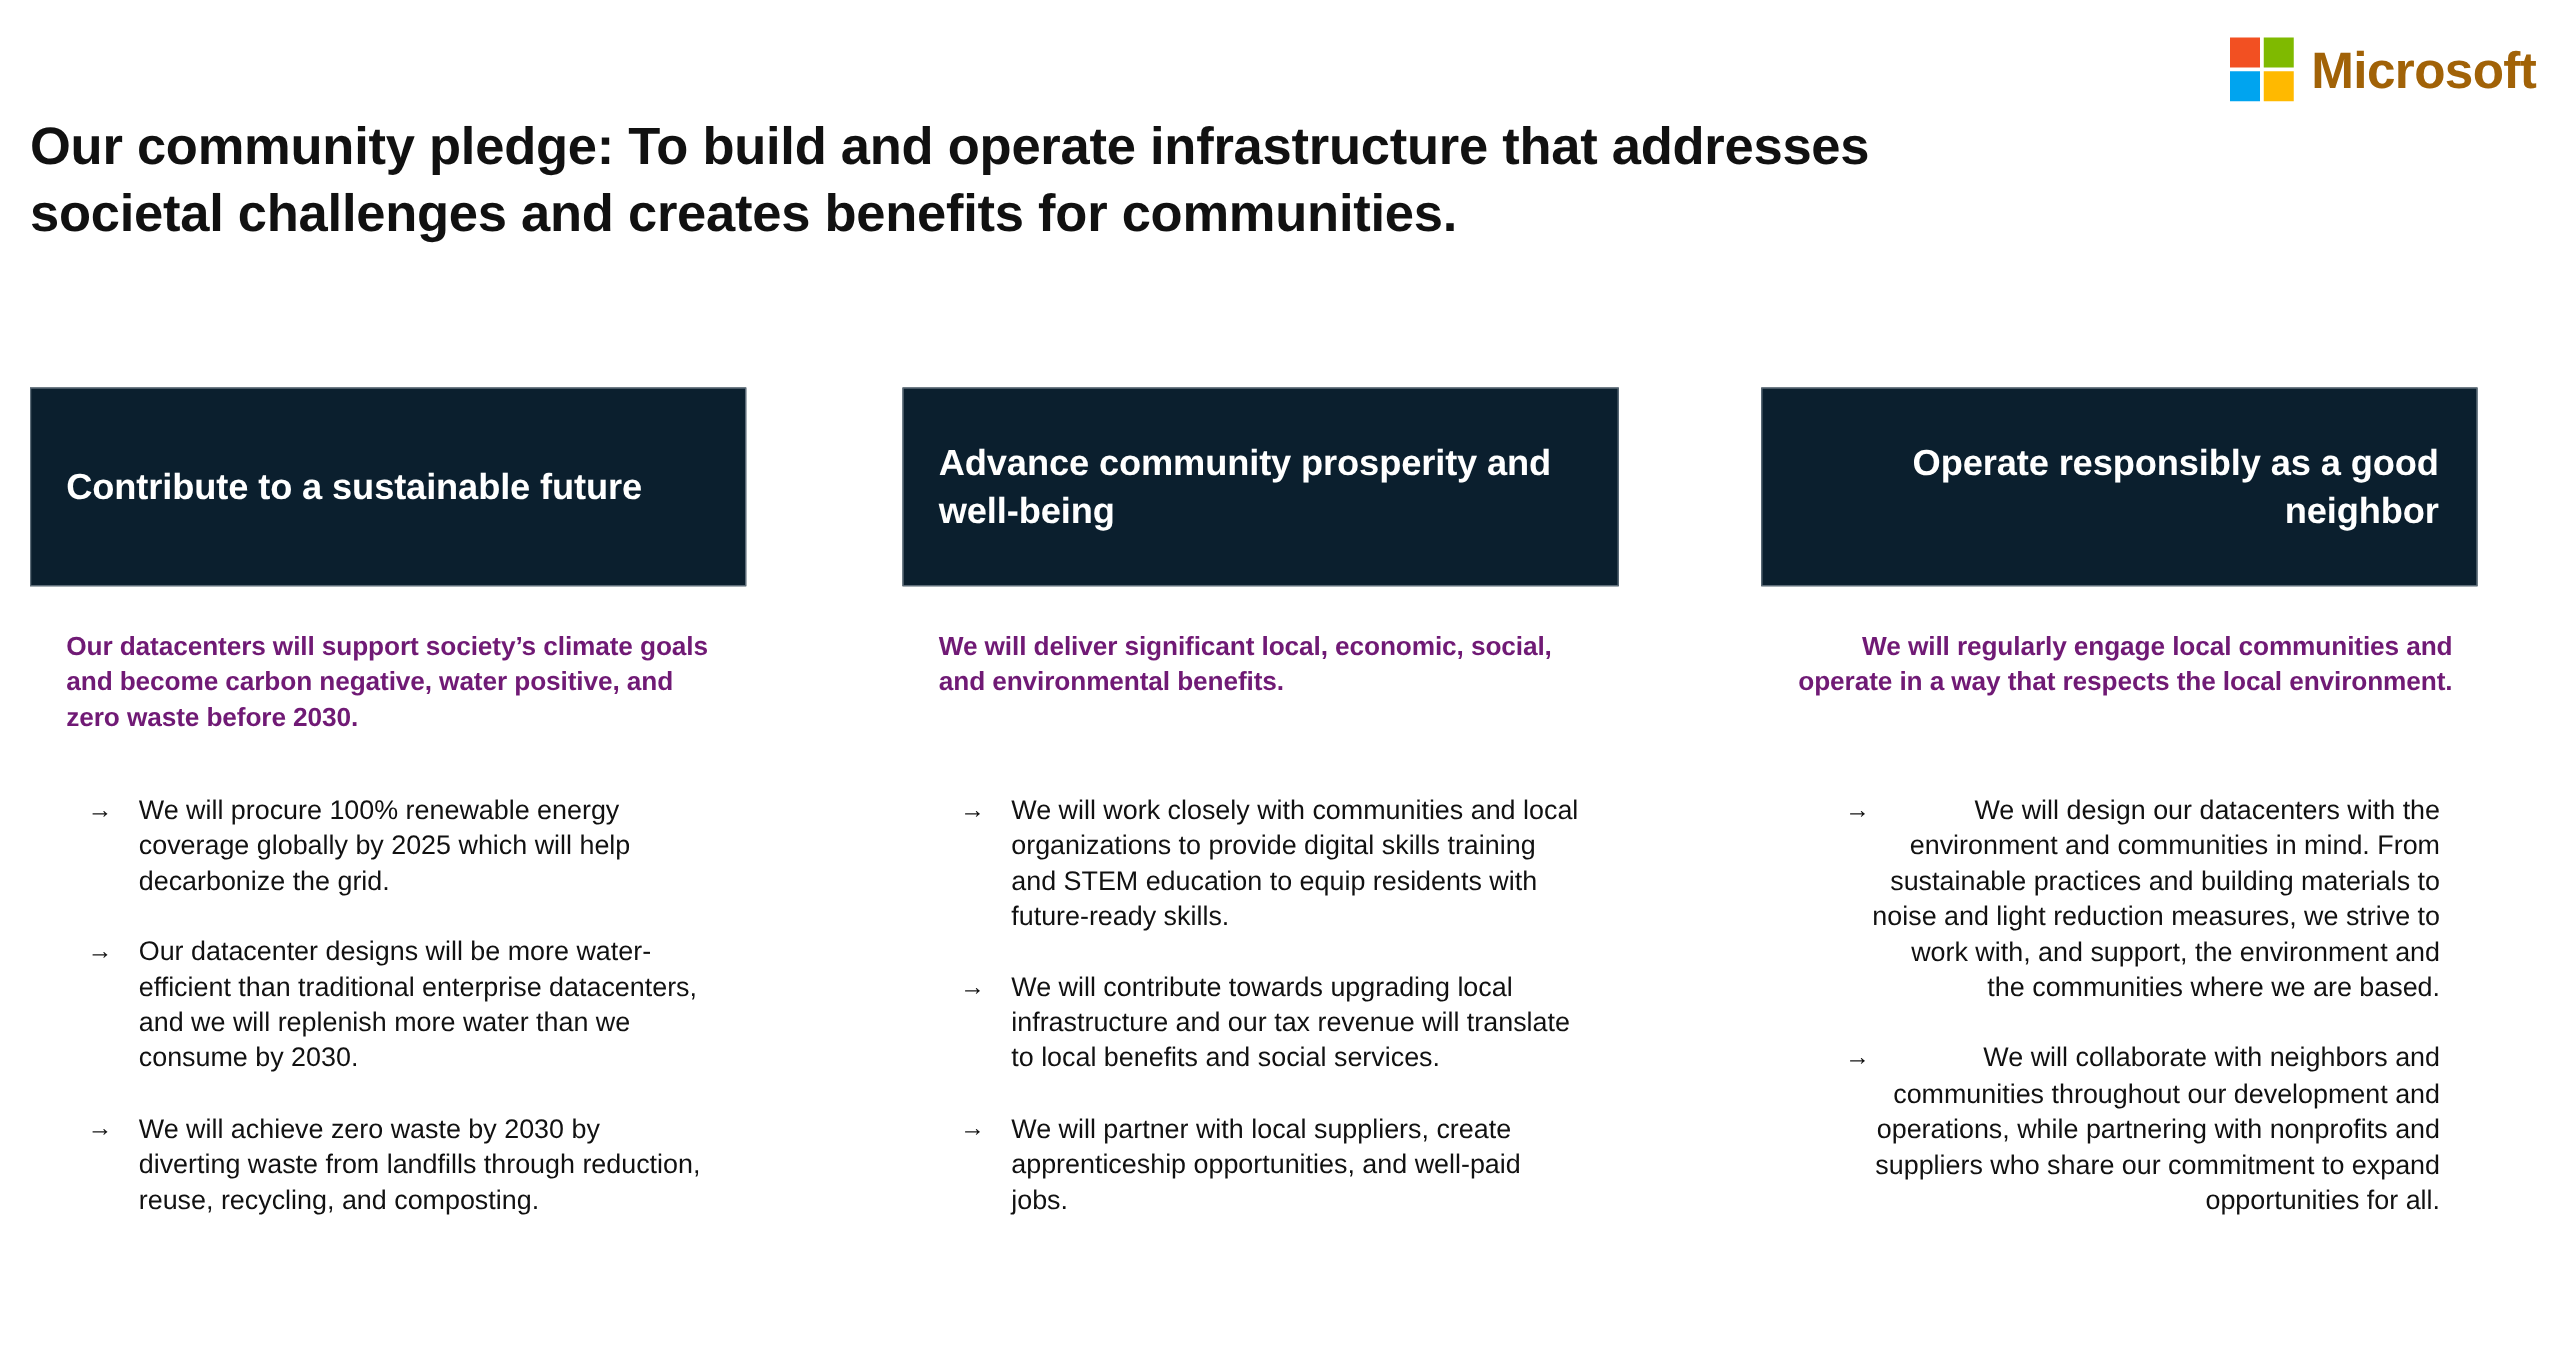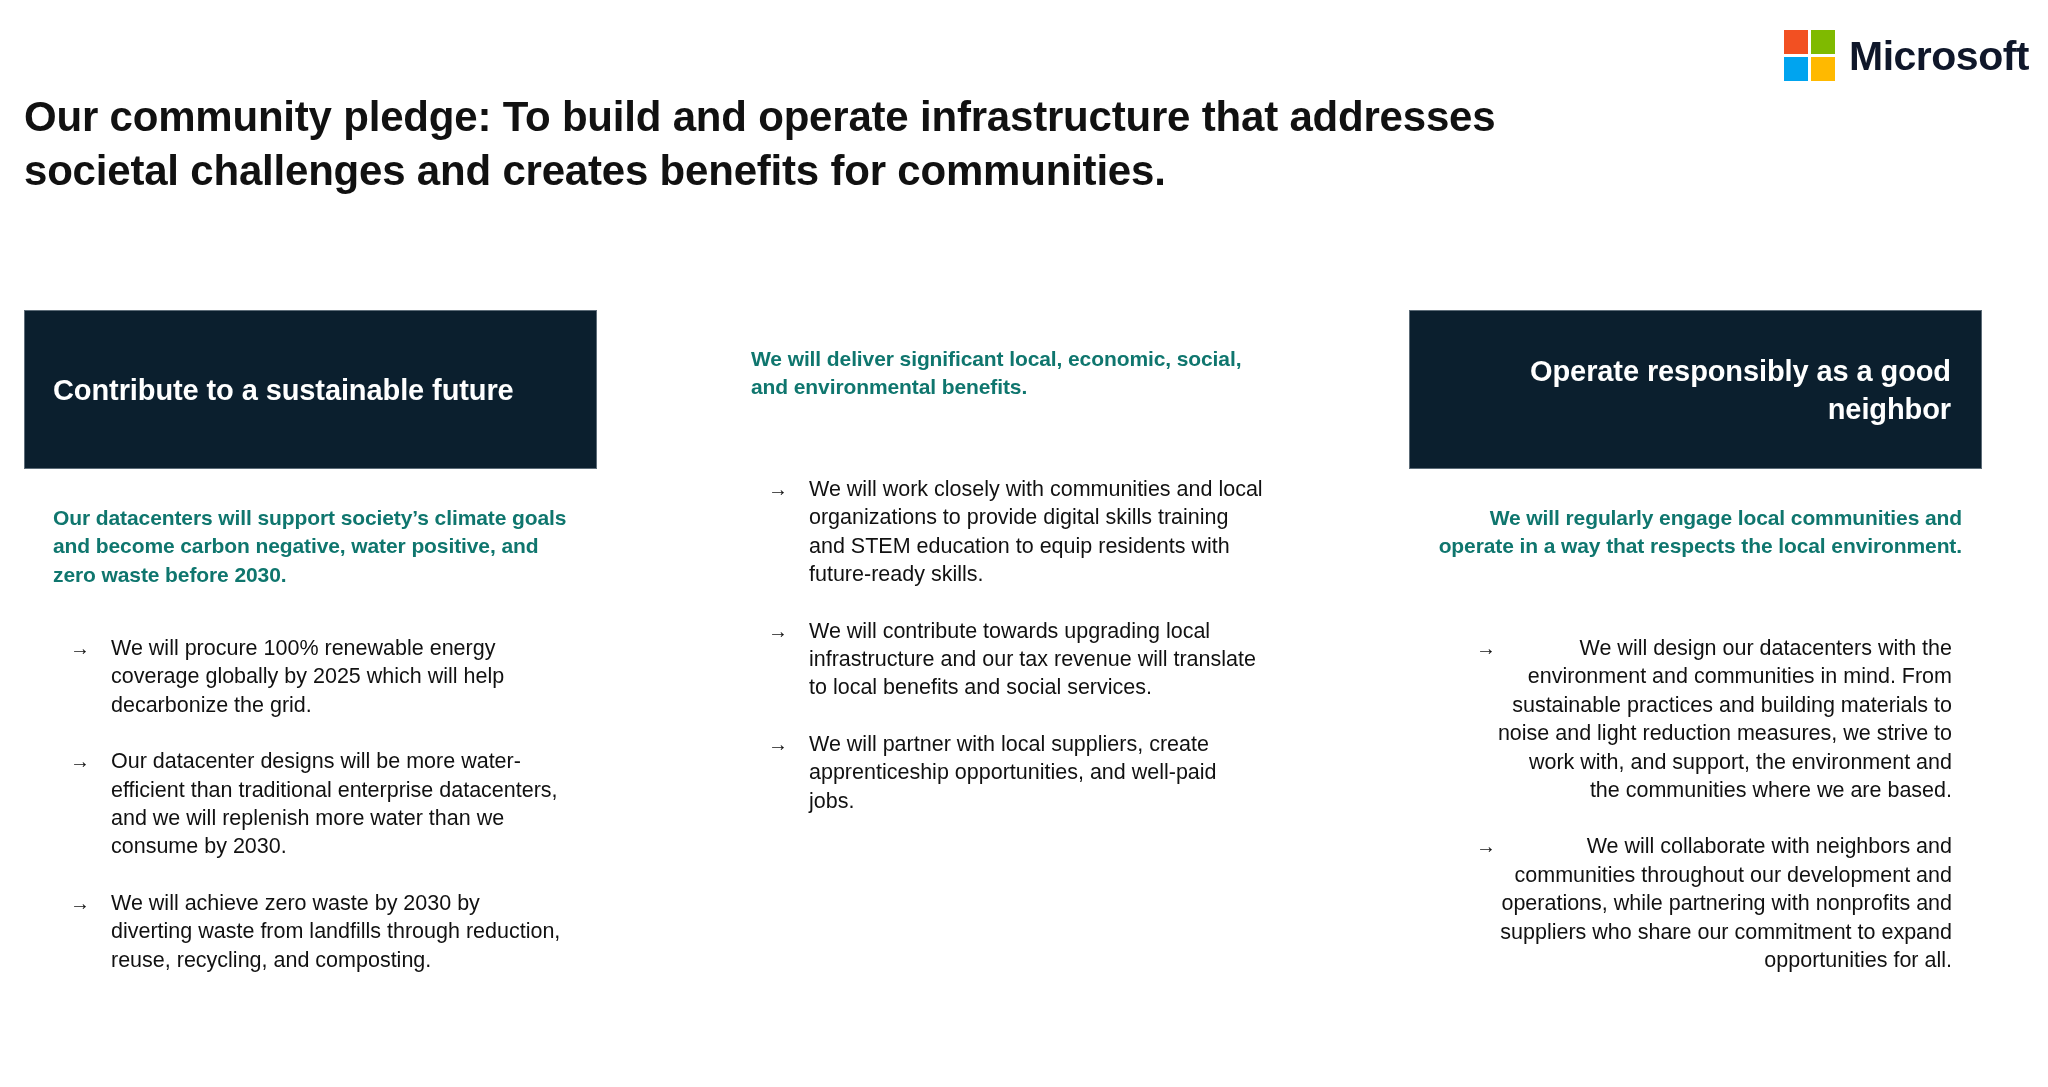--- a/index.html
+++ b/index.html
@@ -2,28 +2,28 @@
 <html><head>
 <meta charset="utf-8">
 <style>
   * { margin: 0; padding: 0; box-sizing: border-box; }
   html, body { width: 2048px; height: 1087px; background: #ffffff; overflow: hidden; }
   body { position: relative; font-family: "Liberation Sans", "DejaVu Sans", sans-serif; color: #111111; }
 
   .logo { position: absolute; left: 1784px; top: 30px; height: 52px; display: flex; align-items: center; }
   .logo-grid { width: 51px; height: 52px; display: grid; grid-template-columns: 24px 24px; grid-template-rows: 24px 24px; gap: 3px; }
   .logo-grid span { display: block; }
-  .logo-text { margin-left: 14px; font-size: 41px; color: #0f172a; letter-spacing: -0.5px; line-height: 52px; font-weight: 600; }
+  .logo-text { margin-left: 14px; font-size: 41px; color: #a16207; letter-spacing: -0.5px; line-height: 52px; font-weight: 600; }
 
   .title { position: absolute; left: 24px; top: 90px; width: 1600px; font-size: 42px; line-height: 54px; color: #111111; font-weight: 600; letter-spacing: -0.2px; }
 
   .card { position: absolute; top: 310px; width: 573px; }
   .card-header { height: 159px; background: #0B1F2E; border: 1px solid #5d6c78; display: flex; align-items: center; padding: 0 30px 0 28px; }
   .card-header-text { color: #ffffff; font-size: 29px; line-height: 38px; font-weight: 600; letter-spacing: -0.1px; }
-  .card-sub { margin-top: 35px; padding-left: 29px; padding-right: 20px; color: #0f766e; font-size: 21px; line-height: 28.3px; font-weight: 700; letter-spacing: -0.1px; min-height: 85px; }
+  .card-sub { margin-top: 35px; padding-left: 29px; padding-right: 20px; color: #701a75; font-size: 21px; line-height: 28.3px; font-weight: 700; letter-spacing: -0.1px; min-height: 85px; }
   .bullets { list-style: none; margin-top: 45px; padding-left: 46px; padding-right: 30px; }
   .bullet { display: flex; font-size: 21.5px; line-height: 28.4px; color: #111111; margin-bottom: 28px; }
   .bullet-arrow { width: 41px; flex: 0 0 41px; font-size: 20px; line-height: 28.4px; }
   .bullet-text { flex: 1; }
 </style>
 </head>
 <body>
 
 <div class="logo">
   <div class="logo-grid">
@@ -55,20 +55,23 @@
       <span class="bullet-text">Our datacenter designs will be more water-efficient than traditional enterprise datacenters, and we will replenish more water than we consume by 2030.</span>
     </li>
     <li class="bullet">
       <span class="bullet-arrow">→</span>
       <span class="bullet-text">We will achieve zero waste by 2030 by diverting waste from landfills through reduction, reuse, recycling, and composting.</span>
     </li>
   </ul>
 </section>
 
 <section class="card" style="left:722px;">
+  <div class="card-header">
+    <span class="card-header-text">Advance community prosperity and well-being</span>
+  </div>
   <p class="card-sub">We will deliver significant local, economic, social, and environmental benefits.</p>
   <ul class="bullets">
     <li class="bullet">
       <span class="bullet-arrow">→</span>
       <span class="bullet-text">We will work closely with communities and local organizations to provide digital skills training and STEM education to equip residents with future-ready skills.</span>
     </li>
     <li class="bullet">
       <span class="bullet-arrow">→</span>
       <span class="bullet-text">We will contribute towards upgrading local infrastructure and our tax revenue will translate to local benefits and social services.</span>
     </li>

